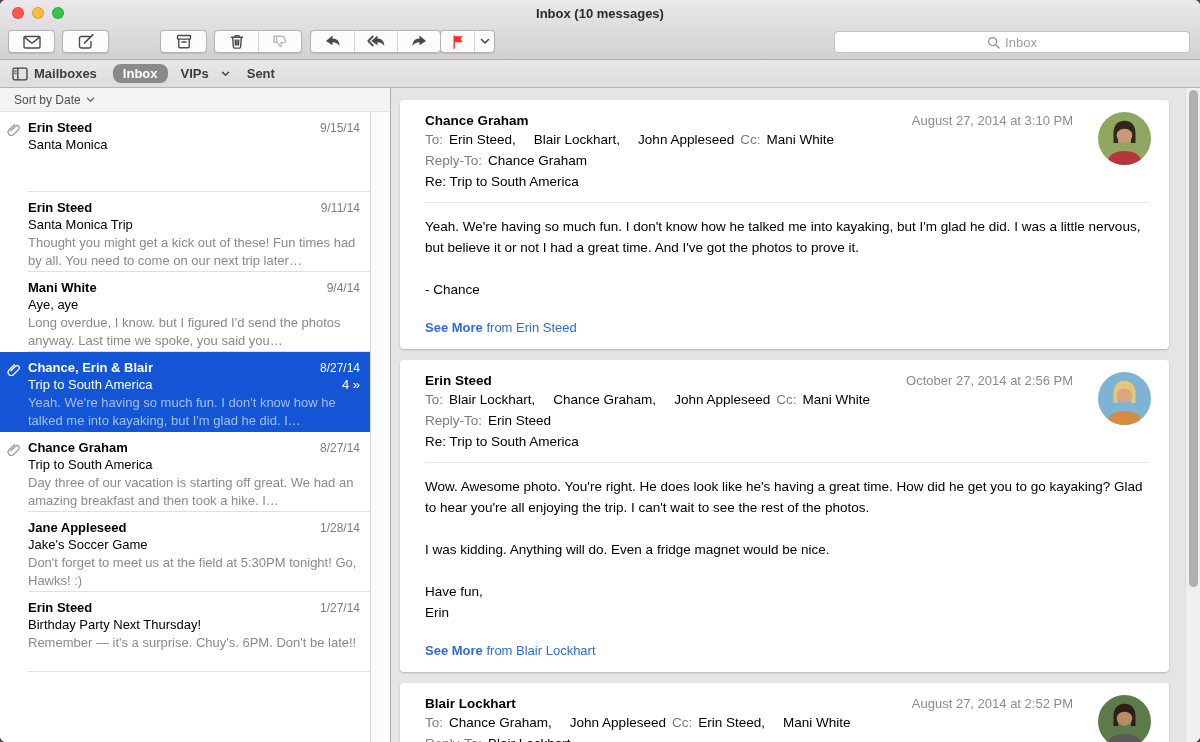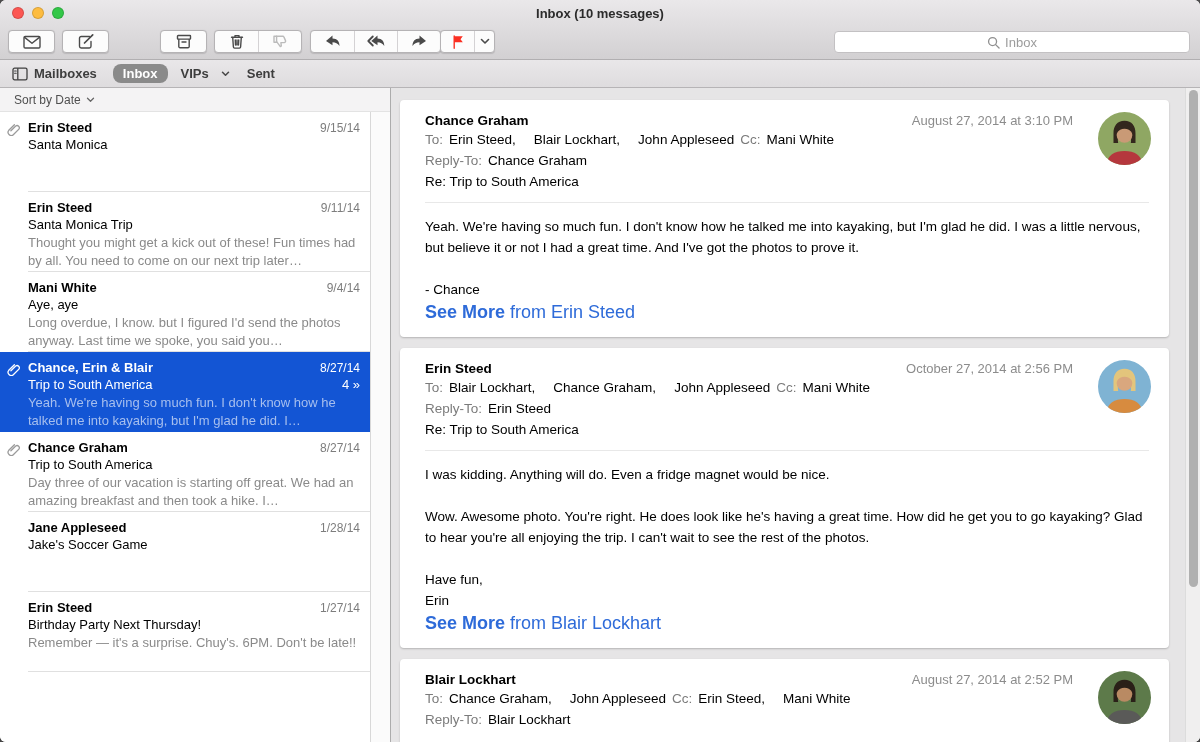--- a/index.html
+++ b/index.html
@@ -61,21 +61,21 @@
   .meta-line{font-size:13.5px;line-height:21px;color:#000;}
   .lbl{color:#7b7b7b;margin-right:6px;}
   .cc-lbl{margin-left:6px;margin-top:20px;}
   .recip{margin-right:18px;}
   .recip:last-child{margin-right:0;}
   .subj{font-size:13.5px;line-height:21px;color:#000;}
   .sep{border-top:1px solid #e8e8e8;margin:10px 0 13px;}
   .body{font-size:13.5px;line-height:21px;color:#000;}
   .body p{margin:0 0 21px;}
   .body p:last-child{margin-bottom:0;}
-  .see-more{margin-top:2px;font-size:18px;color:var(--link_blue);}
+  .see-more{margin-top:20px;font-size:13px;color:var(--link_blue);}
   .sm-b{font-weight:700;cursor:pointer;}
   .sm-f{cursor:pointer;}
   
   .scrollbar{position:absolute;right:0;top:0;bottom:0;width:15px;background:#f0efef;border-left:1px solid #dcdcdc;}
   .thumb{position:absolute;left:2.5px;top:2px;width:9px;height:76%;background:#b0b0b0;border-radius:4.5px;}
 </style>
 </head>
 <body>
 
 <div class="window">
@@ -283,20 +283,21 @@
   <div class="row">
 
     <div class="row-l1">
       <span class="sender">Jane Appleseed</span>
       <span class="rdate">1/28/14</span>
     </div>
     <div class="row-l2">
       <span class="subject">Jake's Soccer Game</span>
 
     </div>
+    <div class="preview">Don't forget to meet us at the field at 5:30PM tonight! Go, Hawks! :)</div>
   </div>
 
   <div class="row">
 
     <div class="row-l1">
       <span class="sender">Erin Steed</span>
       <span class="rdate">1/27/14</span>
     </div>
     <div class="row-l2">
       <span class="subject">Birthday Party Next Thursday!</span>
@@ -358,22 +359,22 @@
     </span>
     <div class="meta-line">
       <span class="lbl to-lbl">To:</span><span class="recips"><span class="recip">Blair Lockhart,</span><span class="recip">Chance Graham,</span><span class="recip">John Appleseed</span></span><span class="lbl cc-lbl">Cc:</span><span class="cc-recips"><span class="recip">Mani White</span></span>
     </div>
     <div class="meta-line">
       <span class="lbl rt-lbl">Reply-To:</span><span class="reply-to-val">Erin Steed</span>
     </div>
     <div class="subj">Re: Trip to South America</div>
     <div class="sep"></div>
     <div class="body">
+              <p>Wow. Awesome photo. You're right. He does look like he's having a great time. How did he get you to go kayaking? Glad to hear you're all enjoying the trip. I can't wait to see the rest of the photos.</p>
               <p>I was kidding. Anything will do. Even a fridge magnet would be nice.</p>
-              <p>Wow. Awesome photo. You're right. He does look like he's having a great time. How did he get you to go kayaking? Glad to hear you're all enjoying the trip. I can't wait to see the rest of the photos.</p>
               <p>Have fun,<br>Erin</p>
             </div>
     <div class="see-more">
       <span class="sm-b">See More</span> <span class="sm-f">from Blair Lockhart</span>
     </div>
   </div>
 
   <div class="card">
     <div class="card-head">
       <span class="from">Blair Lockhart</span>

